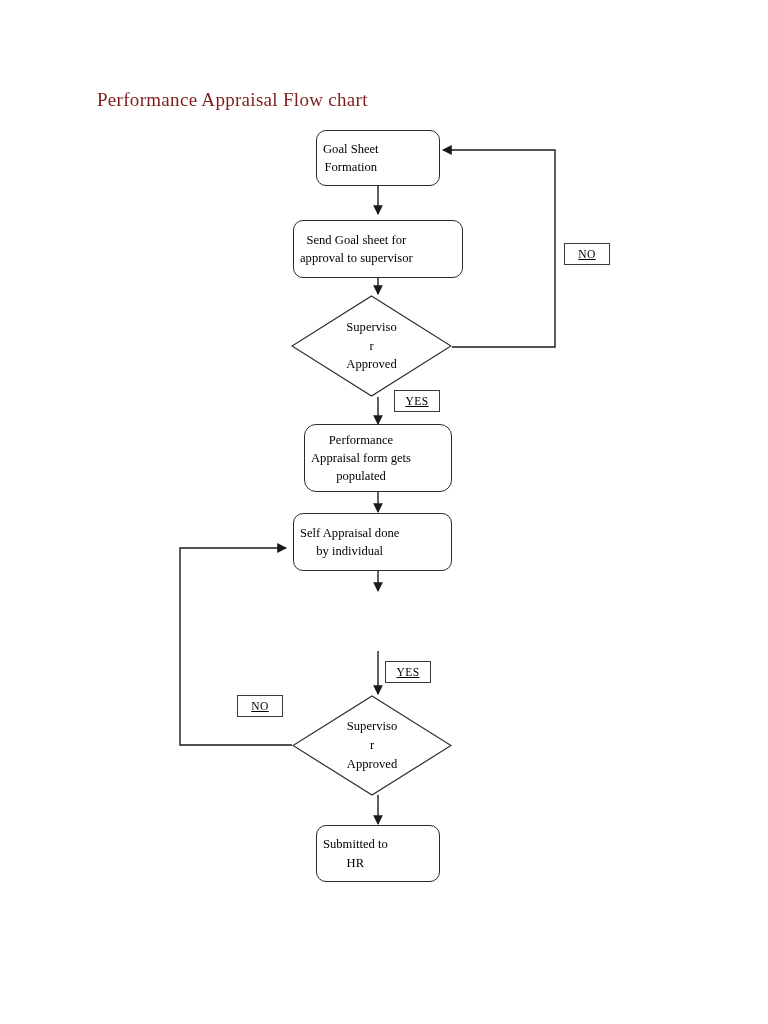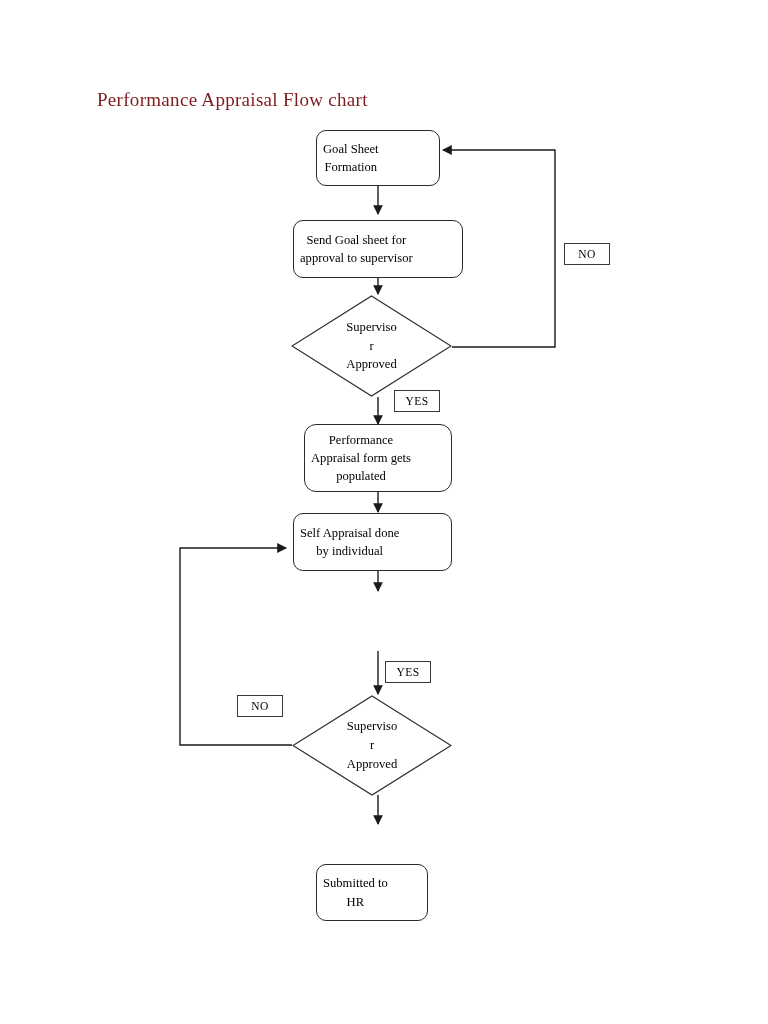--- a/index.html
+++ b/index.html
@@ -73,20 +73,21 @@
     position: absolute;
     box-sizing: border-box;
     border: 1px solid #3a3a3a;
     background: #ffffff;
     font-size: 11.5px;
     letter-spacing: 0.4px;
     display: flex;
     align-items: center;
     justify-content: center;
     padding: 1px 2px;
+    text-decoration: underline;
   }
   #edges {
     position: absolute;
     left: 0; top: 0;
     width: 768px;
     height: 1024px;
     pointer-events: none;
   }
 </style>
 </head>
@@ -175,20 +176,20 @@
     <svg viewBox="0 0 160 101" width="160" height="101" xmlns="http://www.w3.org/2000/svg">
       <polygon points="80,1 159,50.5 80,100 1,50.5" fill="#ffffff" stroke="#2b2b2b" stroke-width="1.2"></polygon>
     </svg>
     <div class="diamond-label">
       <span>Superviso</span>
       <span>r</span>
       <span>Approved</span>
     </div>
   </div>
 
-  <div class="shape rbox" style="left:316px; top:825px; width:112px; height:57px;margin-top:39px;">
+  <div class="shape rbox" style="left:316px; top:825px; width:124px; height:57px;">
     <div>
       <span>Submitted to</span>
       <span>HR</span>
     </div>
   </div>
 
 </div>
 
 </body></html>

